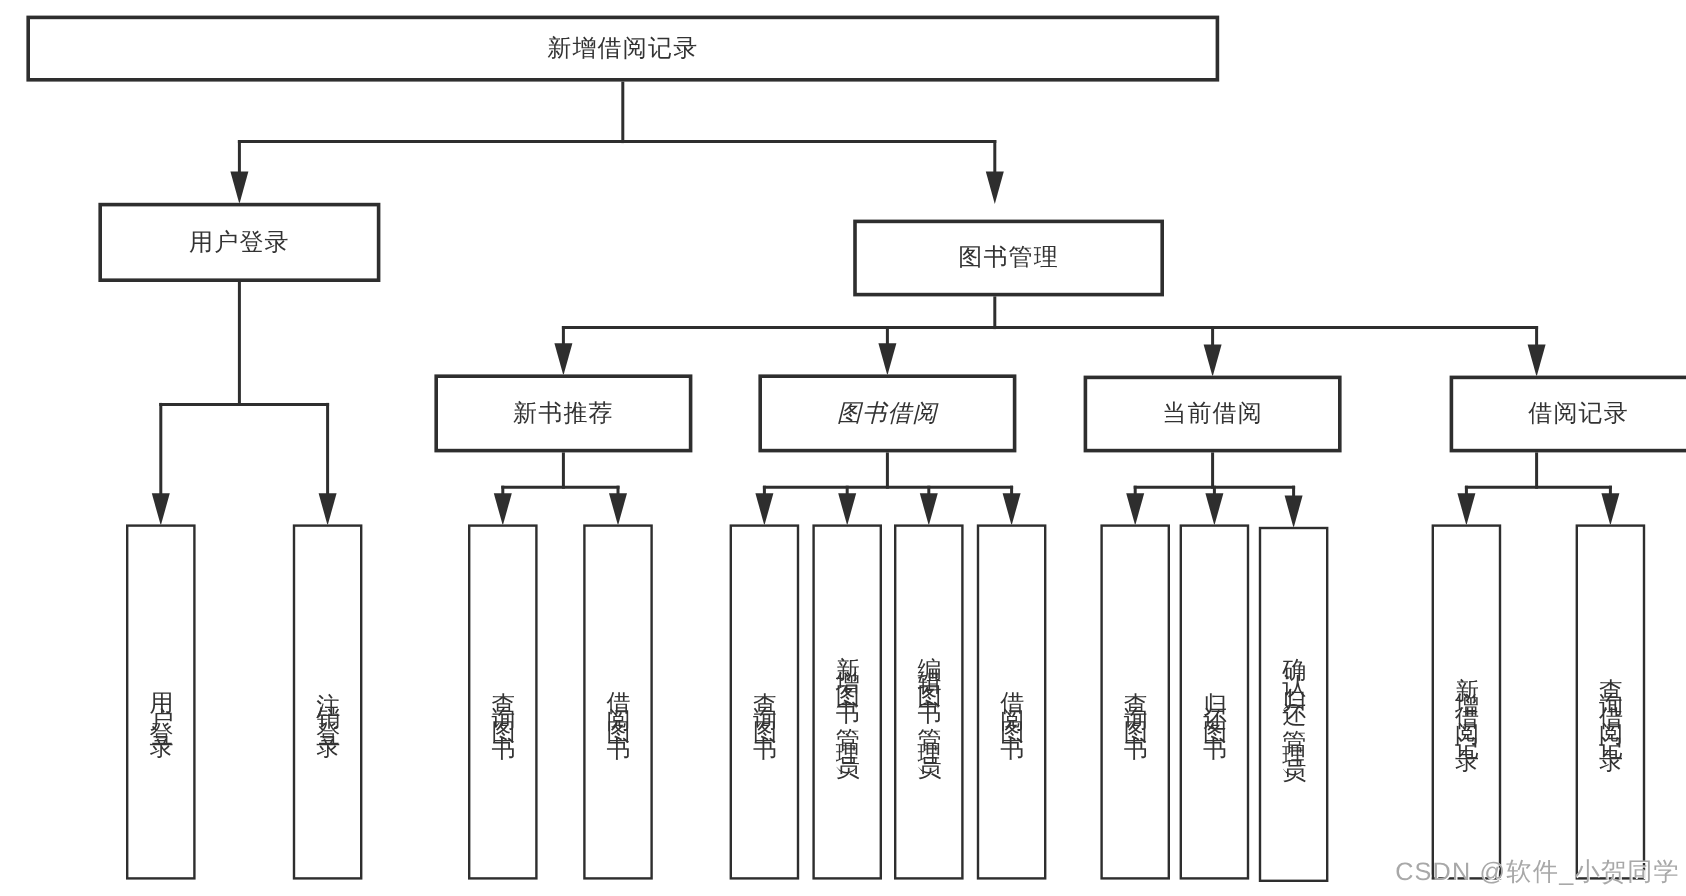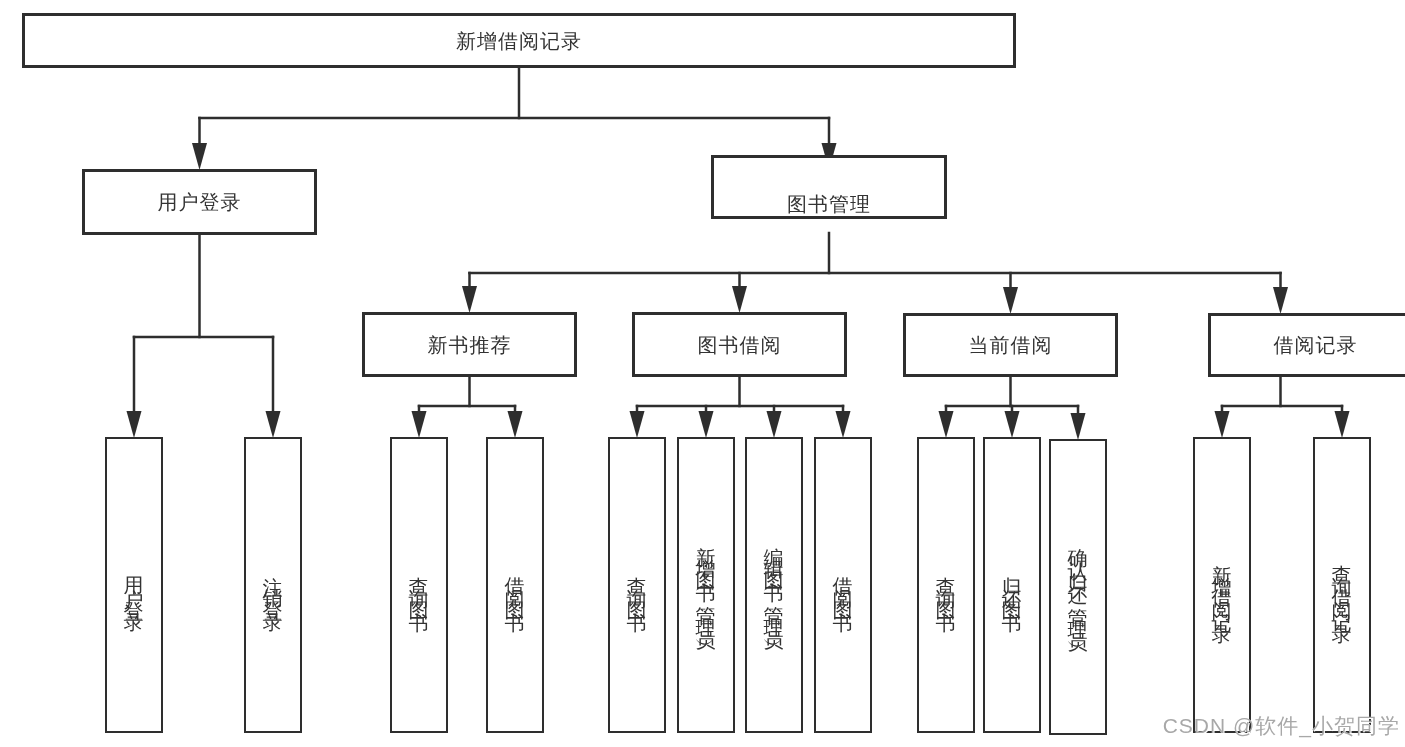--- a/index.html
+++ b/index.html
@@ -109,27 +109,27 @@
       <polygon points="1222,438 1214.5,411 1229.5,411" fill="#2e2e2e"></polygon>
       <line x1="1342" y1="406" x2="1342" y2="416" stroke="#2e2e2e" stroke-width="2.5" stroke-linecap="square"></line>
       <polygon points="1342,438 1334.5,411 1349.5,411" fill="#2e2e2e"></polygon>
     </svg>
   <div class="node hbox" style="left: 22px; top: 13px; width: 994px; height: 55px;">
       <span class="lbl">新增借阅记录</span>
     </div>
     <div class="node hbox" style="left: 82px; top: 169px; width: 235px; height: 66px;">
       <span class="lbl">用户登录</span>
     </div>
-    <div class="node hbox" style="left: 711px; top: 155px; width: 236px; height: 64px; align-items: flex-end;">
+    <div class="node hbox" style="left: 711px; top: 183px; width: 259px; height: 64px;">
       <span class="lbl">图书管理</span>
     </div>
     <div class="node hbox" style="left: 362px; top: 312px; width: 215px; height: 65px; text-align: center;">
       <span class="lbl">新书推荐</span>
     </div>
-    <div class="node hbox" style="left: 632px; top: 312px; width: 215px; height: 65px;">
+    <div class="node hbox" style="left: 632px; top: 312px; width: 215px; height: 65px; font-style: italic;">
       <span class="lbl">图书借阅</span>
     </div>
     <div class="node hbox" style="left: 903px; top: 313px; width: 215px; height: 64px;">
       <span class="lbl">当前借阅</span>
     </div>
     <div class="node hbox" style="left: 1173px; top: 313px; width: 215px; height: 64px; margin-left: 35px;">
       <span class="lbl">借阅记录</span>
     </div>
     <div class="node vbox" style="left: 105px; top: 437px; width: 58px; height: 296px;">
       <span class="lbl">用户登录</span>

